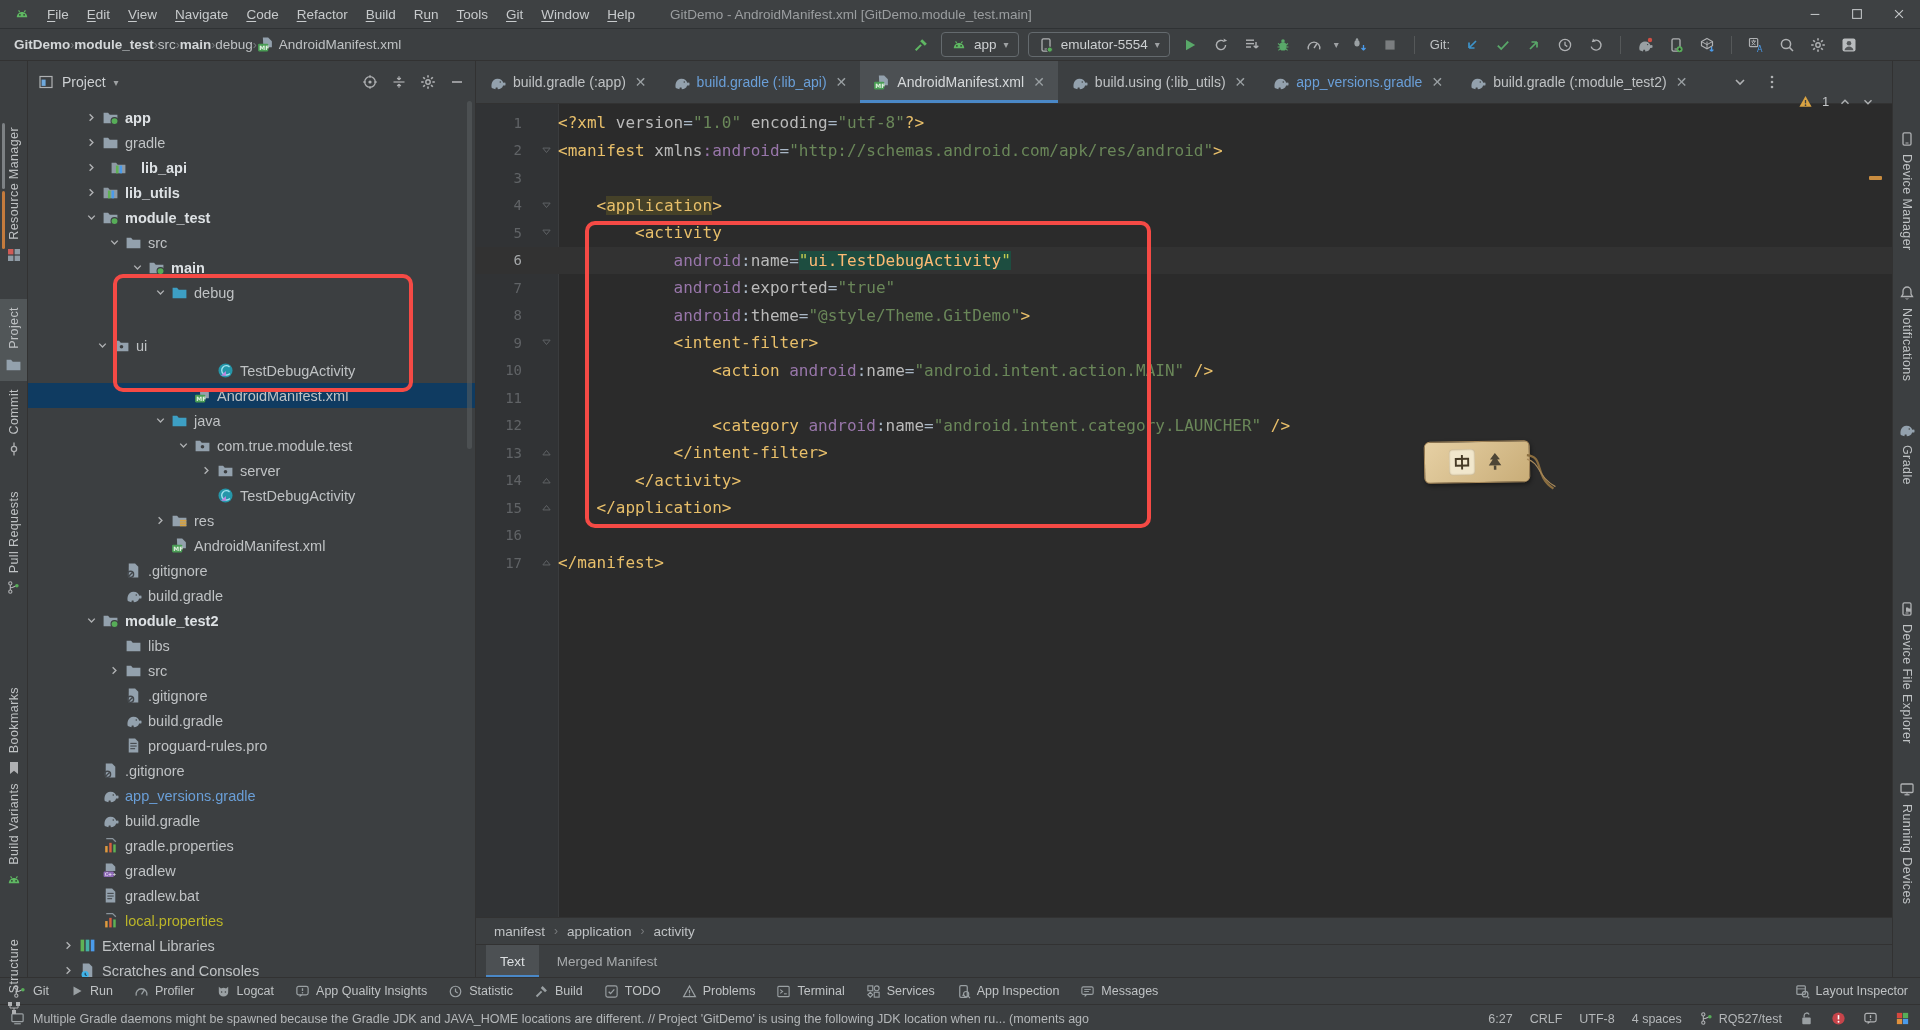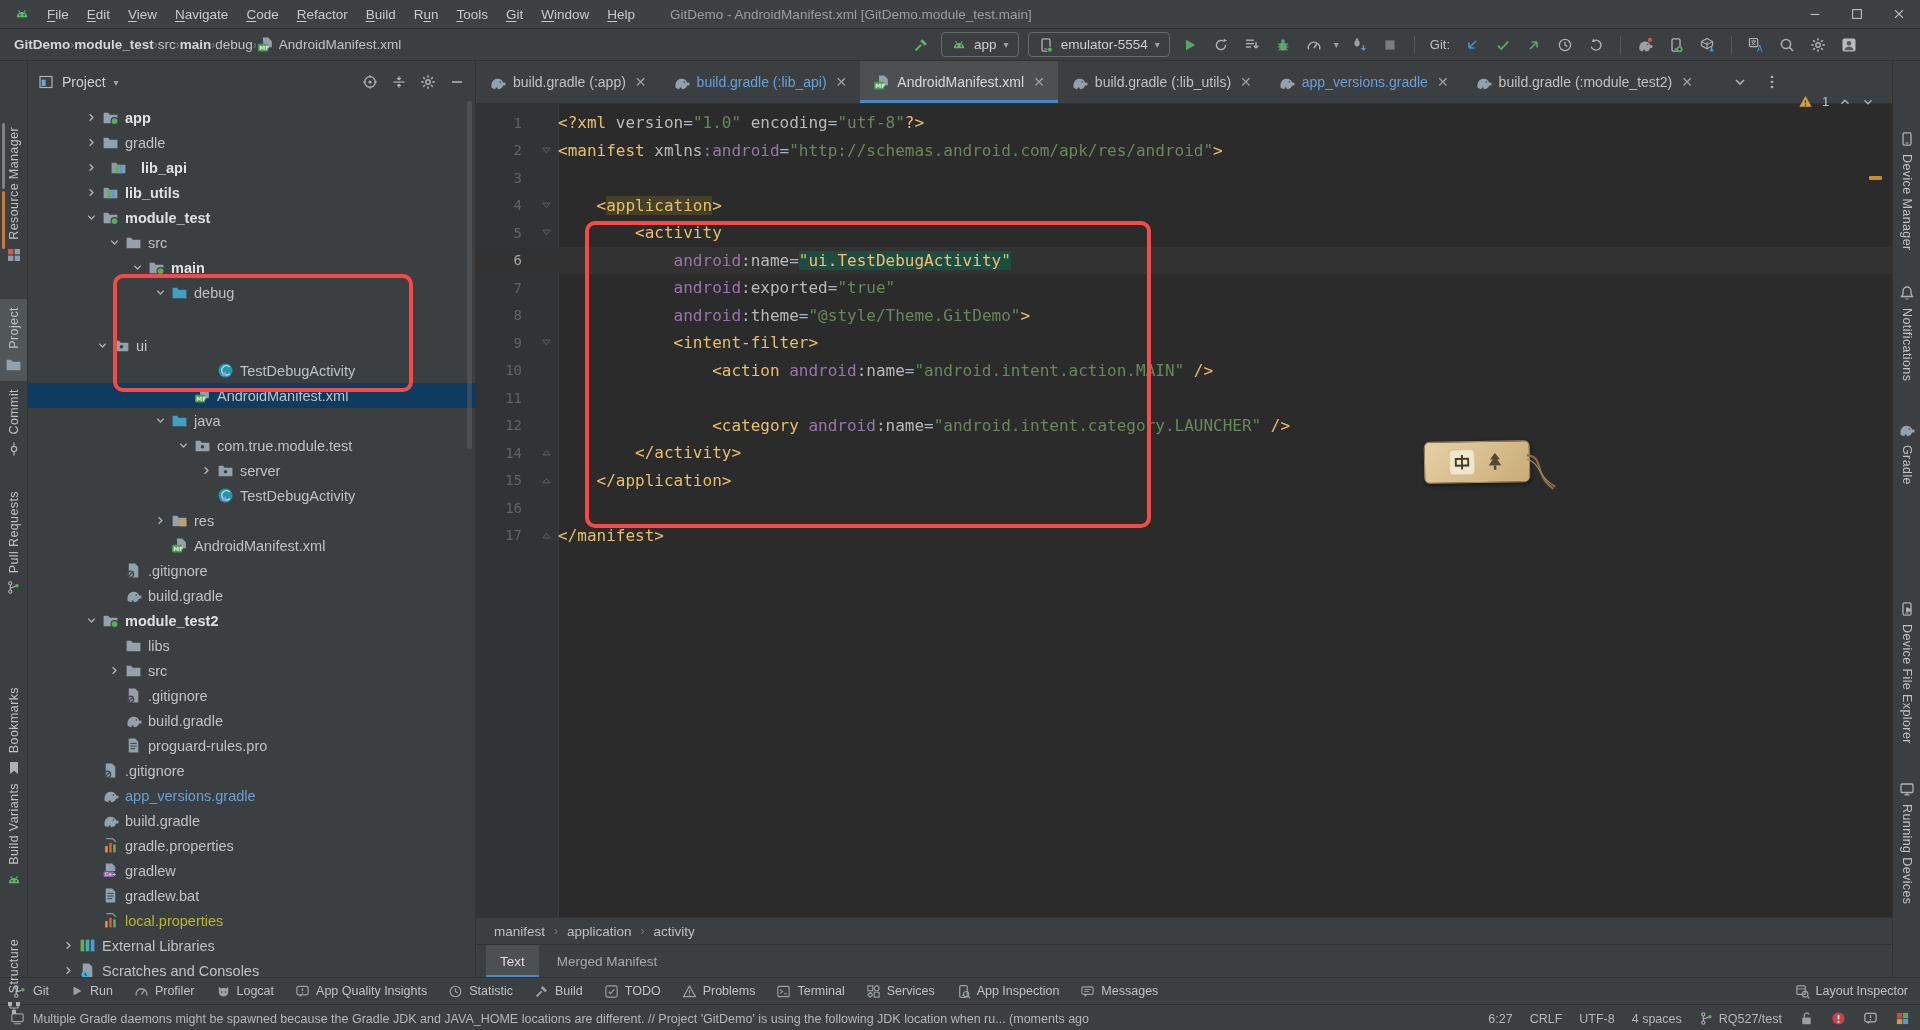--- a/index.html
+++ b/index.html
@@ -939,21 +939,21 @@
             <span class="etlabel">AndroidManifest.xml</span>
             <span class="x">✕</span>
           </div>
           <div class="etab">
             <span class="icon">
               <svg width="17" height="17" viewBox="0 0 16 16">
                 <path d="M2.6 13.2c-1-3.8.6-8.6 5.2-8.8 3.4-.1 5 1.8 5.6 3.9l1.8-.3c.5.9.5 1.9.1 2.8l-2 .1c-.7 2.4-2.6 3.5-5 3.5l-.3-1.7-1.6.1-.4 1.6z" fill="#93a1ad"></path>
                 <circle cx="10.6" cy="7.6" r=".7" fill="#3c3f41"></circle>
               </svg>
             </span>
-            <span class="etlabel">build.gradle (:lib_utils)</span>
+            <span class="etlabel">build.using (:lib_utils)</span>
             <span class="x">✕</span>
           </div>
           <div class="etab mod">
             <span class="icon">
               <svg width="17" height="17" viewBox="0 0 16 16">
                 <path d="M2.6 13.2c-1-3.8.6-8.6 5.2-8.8 3.4-.1 5 1.8 5.6 3.9l1.8-.3c.5.9.5 1.9.1 2.8l-2 .1c-.7 2.4-2.6 3.5-5 3.5l-.3-1.7-1.6.1-.4 1.6z" fill="#93a1ad"></path>
                 <circle cx="10.6" cy="7.6" r=".7" fill="#3c3f41"></circle>
               </svg>
             </span>
             <span class="etlabel">app_versions.gradle</span>
@@ -1000,20 +1000,23 @@
                 </svg></span><span class="code"><span class="p">        </span><span class="g">&lt;activity</span></span></div>
             <div class="ln cur"><span class="num">6</span><span class="fold"></span><span class="code"><span class="p">            </span><span class="n">android</span><span class="p">:</span><span class="a">name</span><span class="p">=</span><span class="hq">"</span><span class="hs">ui.TestDebugActivity</span><span class="hq">"</span></span></div>
             <div class="ln"><span class="num">7</span><span class="fold"></span><span class="code"><span class="p">            </span><span class="n">android</span><span class="p">:</span><span class="a">exported</span><span class="p">=</span><span class="s">"true"</span></span></div>
             <div class="ln"><span class="num">8</span><span class="fold"></span><span class="code"><span class="p">            </span><span class="n">android</span><span class="p">:</span><span class="a">theme</span><span class="p">=</span><span class="s">"@style/Theme.GitDemo"</span><span class="g">&gt;</span></span></div>
             <div class="ln"><span class="num">9</span><span class="fold"><svg width="13" height="13" viewBox="0 0 16 16">
                   <path d="M3.5 5h9L8 10.5z" fill="none" stroke="#606366" stroke-width="1.2"></path>
                 </svg></span><span class="code"><span class="p">            </span><span class="g">&lt;intent-filter&gt;</span></span></div>
             <div class="ln"><span class="num">10</span><span class="fold"></span><span class="code"><span class="p">                </span><span class="g">&lt;action </span><span class="n">android</span><span class="p">:</span><span class="a">name</span><span class="p">=</span><span class="s">"android.intent.action.MAIN"</span><span class="g"> /&gt;</span></span></div>
             <div class="ln"><span class="num">11</span><span class="fold"></span><span class="code"></span></div>
             <div class="ln"><span class="num">12</span><span class="fold"></span><span class="code"><span class="p">                </span><span class="g">&lt;category </span><span class="n">android</span><span class="p">:</span><span class="a">name</span><span class="p">=</span><span class="s">"android.intent.category.LAUNCHER"</span><span class="g"> /&gt;</span></span></div>
+            <div class="ln"><span class="num">13</span><span class="fold"><svg width="13" height="13" viewBox="0 0 16 16">
+                  <path d="M3.5 11h9L8 5.5z" fill="none" stroke="#606366" stroke-width="1.2"></path>
+                </svg></span><span class="code"><span class="p">            </span><span class="g">&lt;/intent-filter&gt;</span></span></div>
             <div class="ln"><span class="num">14</span><span class="fold"><svg width="13" height="13" viewBox="0 0 16 16">
                   <path d="M3.5 11h9L8 5.5z" fill="none" stroke="#606366" stroke-width="1.2"></path>
                 </svg></span><span class="code"><span class="p">        </span><span class="g">&lt;/activity&gt;</span></span></div>
             <div class="ln"><span class="num">15</span><span class="fold"><svg width="13" height="13" viewBox="0 0 16 16">
                   <path d="M3.5 11h9L8 5.5z" fill="none" stroke="#606366" stroke-width="1.2"></path>
                 </svg></span><span class="code"><span class="p">    </span><span class="g">&lt;/application&gt;</span></span></div>
             <div class="ln"><span class="num">16</span><span class="fold"></span><span class="code"></span></div>
             <div class="ln"><span class="num">17</span><span class="fold"><svg width="13" height="13" viewBox="0 0 16 16">
                   <path d="M3.5 11h9L8 5.5z" fill="none" stroke="#606366" stroke-width="1.2"></path>
                 </svg></span><span class="code"><span class="g">&lt;/manifest&gt;</span></span></div>

